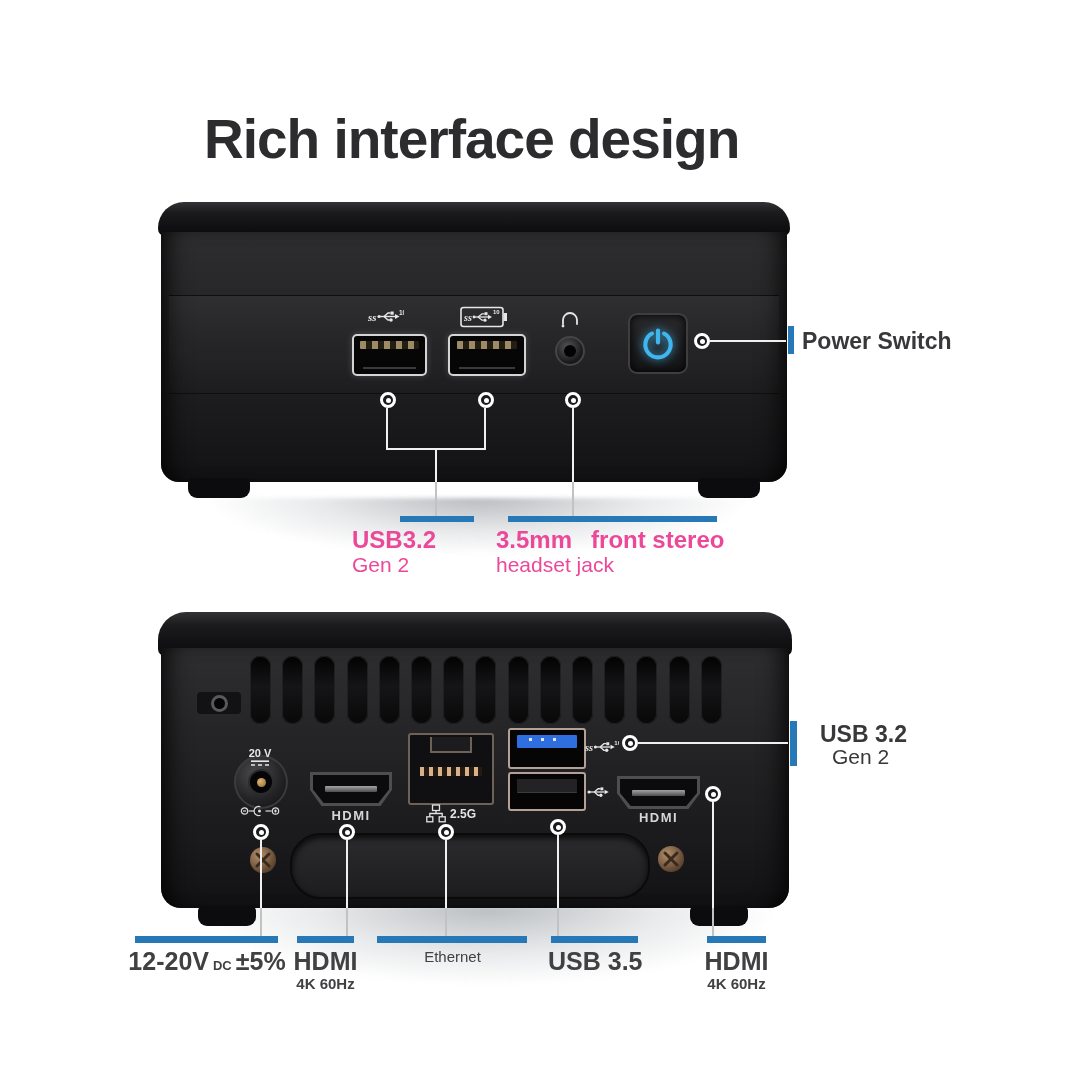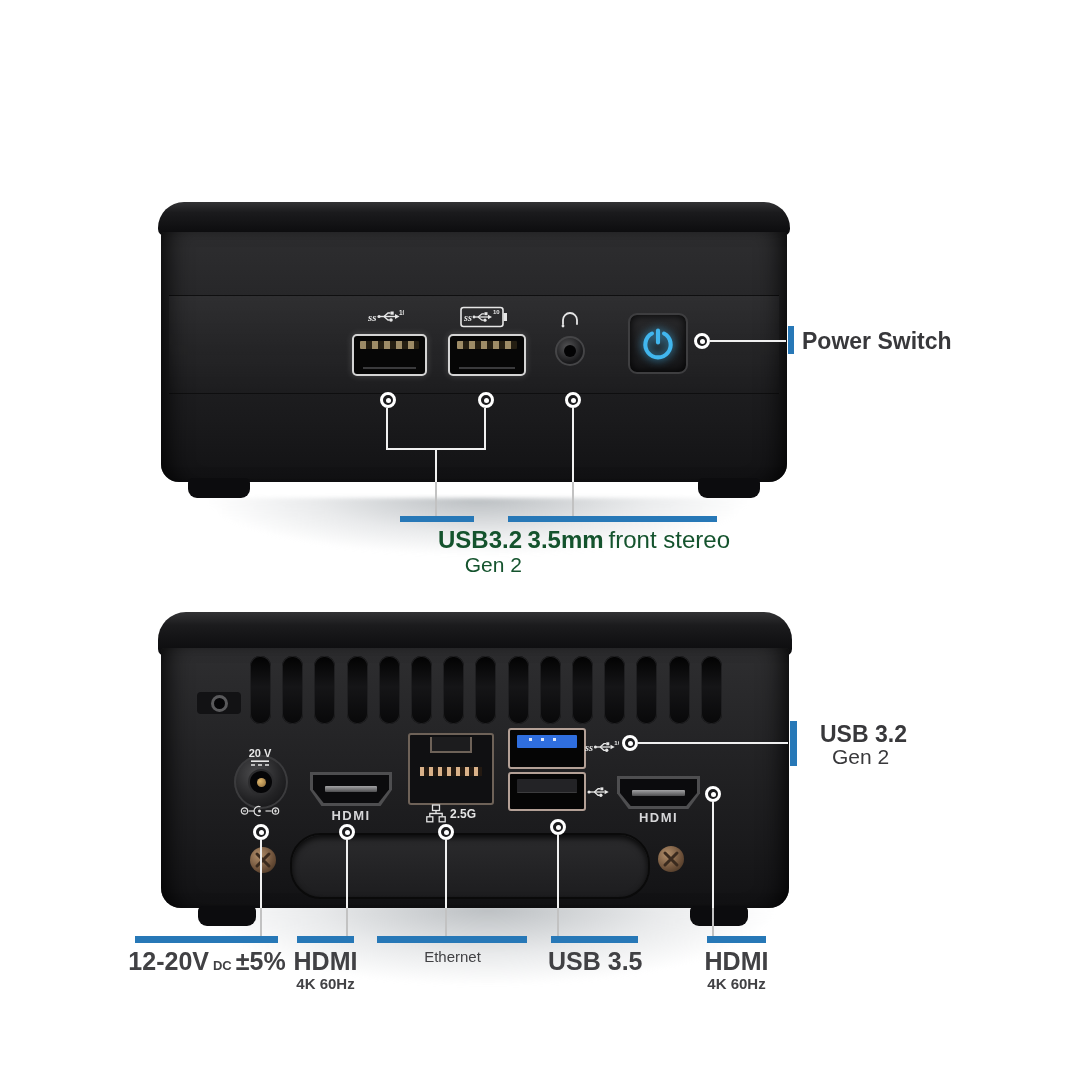--- a/index.html
+++ b/index.html
@@ -82,39 +82,40 @@
   .co{position:absolute;width:16px;height:16px;border-radius:50%;border:3px solid #fff;
       background:#1b1b1d;box-sizing:border-box;z-index:6;}
   .co::after{content:"";position:absolute;left:50%;top:50%;width:5px;height:5px;margin:-2.5px;
       border-radius:50%;background:#fff;}
   .ln{position:absolute;background:#f0f0f0;z-index:5;}
   .ln.gray{background:#c2c2c2;}
   .bluebar{position:absolute;background:#2778b7;z-index:6;}
   .side-label{position:absolute;z-index:7;color:#38383b;}
   .side-label .t1{font-size:23px;font-weight:bold;line-height:24px;display:block;}
   .side-label .t2{font-size:21px;line-height:22px;display:block;margin-left:12px;}
-  .callout-label{position:absolute;text-align:right;color:#14532d;z-index:7;}
+  .callout-label{position:absolute;text-align:left;color:#ec4899;z-index:7;}
   .callout-label .l1{font-size:24px;font-weight:bold;line-height:27px;display:block;white-space:nowrap;}
   .callout-label .l2{font-size:21px;line-height:23px;display:block;white-space:nowrap;}
   .bottom-label{position:absolute;text-align:center;color:#414144;z-index:7;}
   .bottom-label .l1{font-size:25px;font-weight:bold;line-height:27px;display:block;white-space:nowrap;}
   .bottom-label .l2{font-size:15px;font-weight:bold;line-height:17px;display:block;white-space:nowrap;}
   .bottom-label .l2.reg{font-weight:normal;text-align:center;}
   .bottom-label .dc-small{font-size:13px;font-weight:bold;margin:0 4px;}
-  .sp{margin-left:5px;font-weight:normal;}
+  .sp{margin-left:19px;font-weight:bold;}
   .port-label{position:absolute;text-align:center;color:#d6d6d8;font-weight:bold;
       letter-spacing:1.5px;font-size:13px;z-index:3;}
   .v19{position:absolute;text-align:center;color:#e8e8e8;font-weight:bold;font-size:11px;z-index:3;}
   .icon{position:absolute;z-index:3;}
 </style>
 </head>
 <body>
 
 <div class="stage">
 
+  <h1 class="page-title">Rich interface design</h1>
 
   <div class="refl" style="left:148px;top:498px;width:660px;height:85px;"></div>
   <div class="refl" style="left:138px;top:906px;width:700px;height:118px;"></div>
 
   <div class="device" style="left:158px;top:202px;width:632px;height:300px;">
     <div class="lid" style="height:34px;"></div>
     <div class="chassis" style="left:3px;top:30px;width:626px;height:250px;">
       <div class="band" style="left:8px;top:63px;width:610px;height:97px;"></div>
     </div>
     <div class="foot" style="left:30px;top:276px;width:62px;height:20px;"></div>
@@ -185,20 +186,21 @@
   <div class="ln gray" style="left:572px;top:482px;width:2px;height:34px;"></div>
 
   <div class="bluebar" style="left:400px;top:516px;width:74px;height:6px;"></div>
   <div class="callout-label" style="left:352px;top:526px;width:170px;">
     <span class="l1">USB3.2</span>
     <span class="l2">Gen 2</span>
   </div>
   <div class="bluebar" style="left:508px;top:516px;width:209px;height:6px;"></div>
   <div class="callout-label" style="left:496px;top:526px;width:234px;">
     <span class="l1"><b>3.5mm</b><span class="sp">front stereo</span></span>
+    <span class="l2">headset jack</span>
   </div>
 
   <div class="device" style="left:158px;top:612px;width:634px;height:315px;">
     <div class="lid" style="height:44px;border-radius:28px 28px 7px 7px;"></div>
     <div class="chassis" style="left:3px;top:36px;width:628px;height:260px;border-radius:4px 4px 20px 20px;"></div>
     <div class="foot" style="left:40px;top:294px;width:58px;height:20px;"></div>
     <div class="foot" style="left:532px;top:294px;width:58px;height:20px;"></div>
 
     <div class="vents" style="left:92px;top:44px;width:472px;height:68px;">
       <div class="vent"></div>

